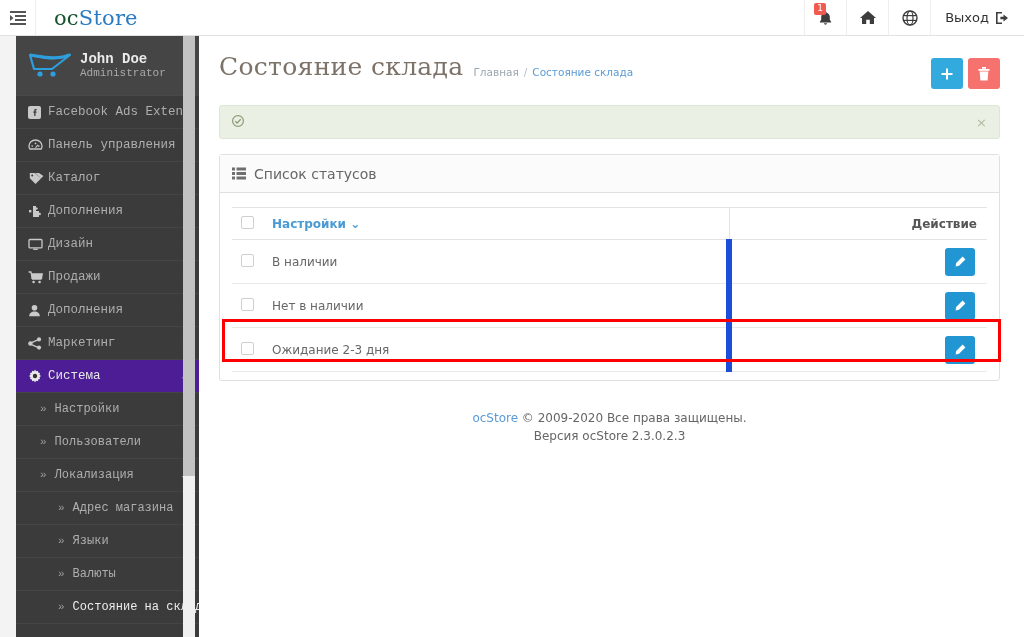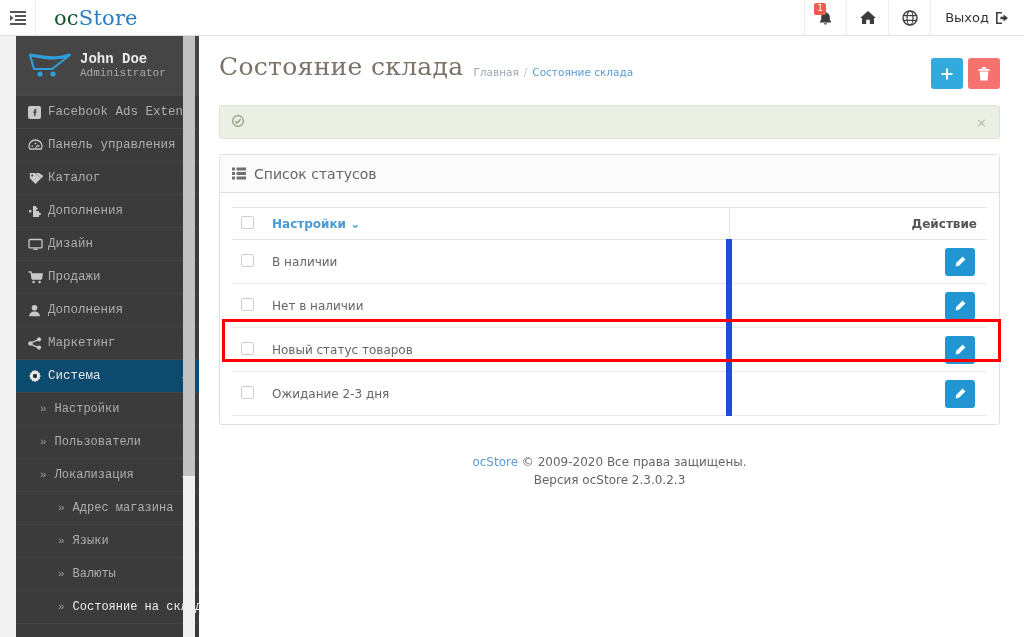--- a/index.html
+++ b/index.html
@@ -94,21 +94,21 @@
     color: #aeaeae; font-size: 12.5px;
     cursor: pointer; white-space: nowrap;
   }
   .sb-item .sb-ico {
     width: 20px; flex: 0 0 20px;
     display: flex; align-items: center; justify-content: flex-start;
     color: #c9c9c9;
   }
   .sb-item .sb-label { flex: 1 1 auto; overflow: hidden; }
   .sb-item .sb-caret { flex: 0 0 auto; font-size: 10px; color: #9a9a9a; padding-left: 4px; }
-  .sb-item.active { background: #0c4a6e; color: #e8e8e8; }
+  .sb-item.active { background: #4c1d95; color: #e8e8e8; }
   .sb-item.active .sb-ico { color: #e8e8e8; }
 
   .sb-sub {
     display: flex; align-items: center;
     height: 33px; padding: 0 12px 0 24px;
     border-bottom: 1px solid #454545;
     color: #aeaeae; font-size: 12px;
     background: #3b3b3b; cursor: pointer; white-space: nowrap;
   }
   .sb-sub .chev { color: #9b9b9b; font-size: 11px; padding-right: 8px; }
@@ -521,31 +521,20 @@
             <td class="c-act">
               <button class="btn-edit">
                 <svg width="12" height="12" viewBox="0 0 12 12">
                     <path d="M8.6 0.6l2.8 2.8-6.4 6.4-3.4.6.6-3.4z" fill="#fff"></path>
                   </svg>
               </button>
             </td>
           </tr>
           <tr>
             <td class="c-chk"><span class="chkbox"></span></td>
-            <td class="c-name">Новый статус товаров</td>
-            <td class="c-act">
-              <button class="btn-edit">
-                <svg width="12" height="12" viewBox="0 0 12 12">
-                    <path d="M8.6 0.6l2.8 2.8-6.4 6.4-3.4.6.6-3.4z" fill="#fff"></path>
-                  </svg>
-              </button>
-            </td>
-          </tr>
-          <tr>
-            <td class="c-chk"><span class="chkbox"></span></td>
             <td class="c-name">Ожидание 2-3 дня</td>
             <td class="c-act">
               <button class="btn-edit">
                 <svg width="12" height="12" viewBox="0 0 12 12">
                     <path d="M8.6 0.6l2.8 2.8-6.4 6.4-3.4.6.6-3.4z" fill="#fff"></path>
                   </svg>
               </button>
             </td>
           </tr>
         </tbody>

